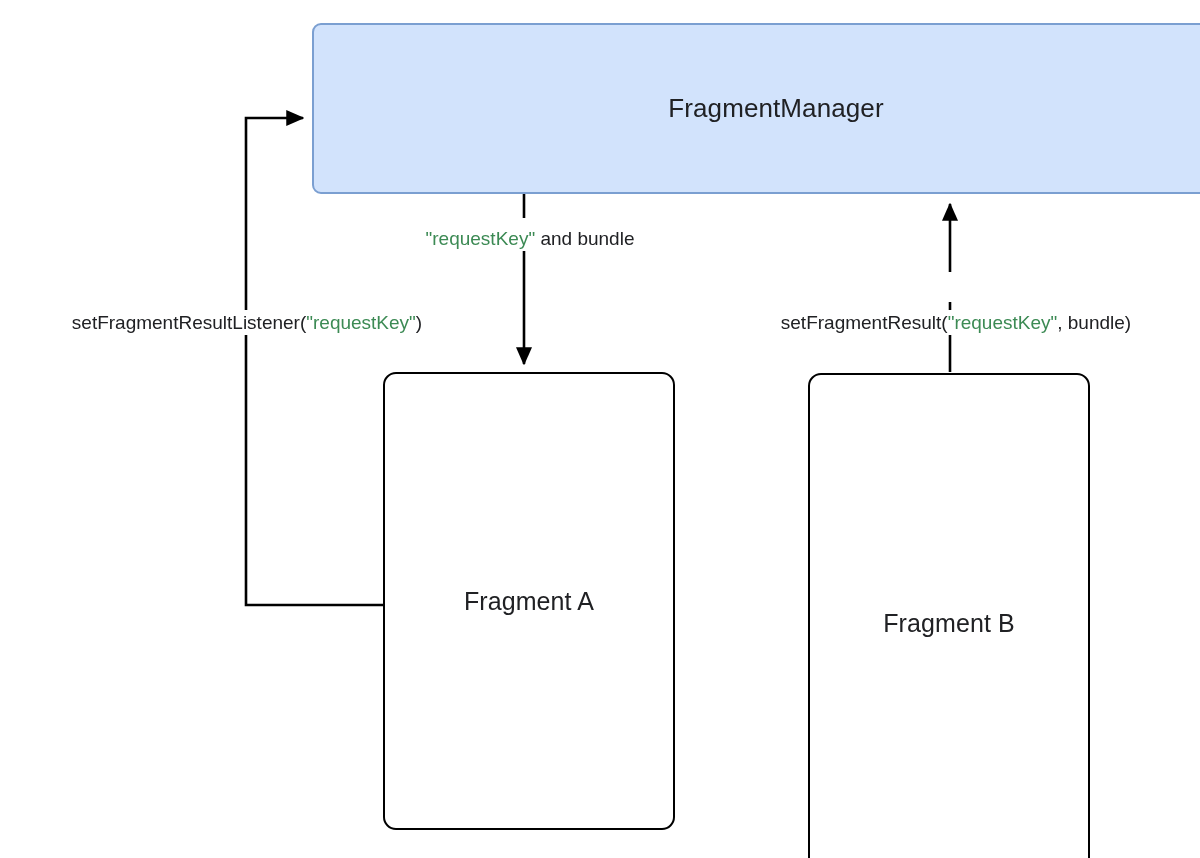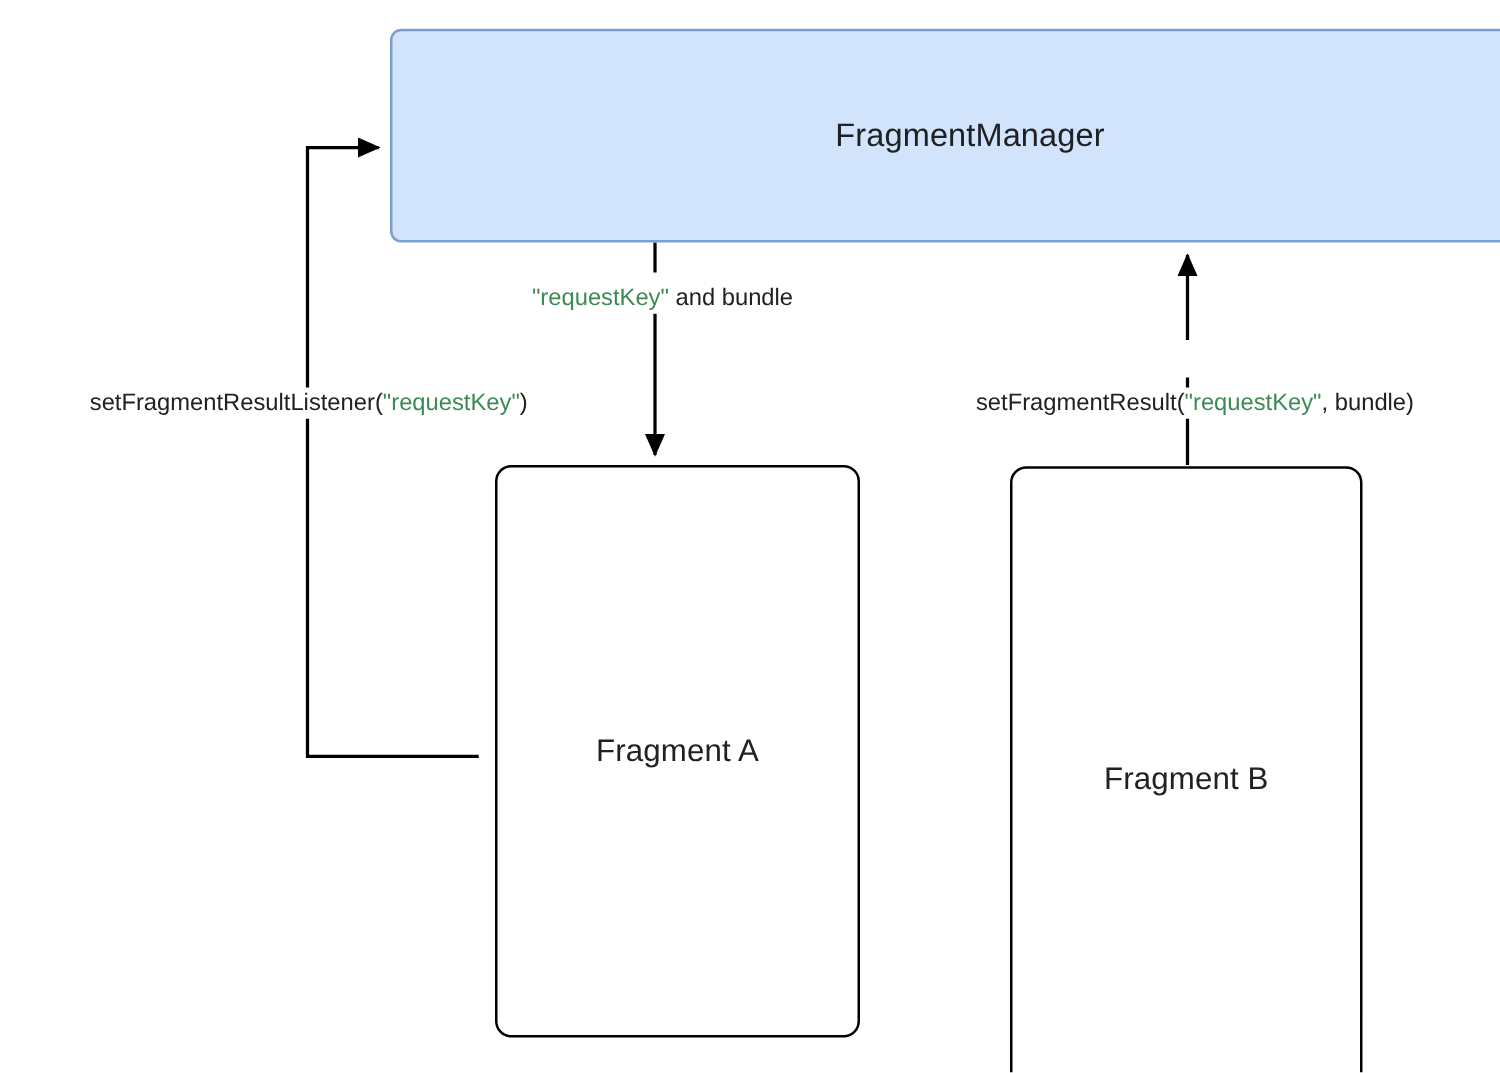--- a/index.html
+++ b/index.html
@@ -43,21 +43,21 @@
     color: #202124;
     letter-spacing: 0.1px;
   }
 
   .node-fragment {
     background: #ffffff;
     border: 2.2px solid #000000;
     border-radius: 13px;
   }
   .node-fragment-a {
-    left: 396px;
+    left: 383px;
     top: 372px;
     width: 292px;
     height: 458px;
   }
   .node-fragment-b {
     left: 808px;
     top: 373px;
     width: 282px;
     height: 501px;
   }

